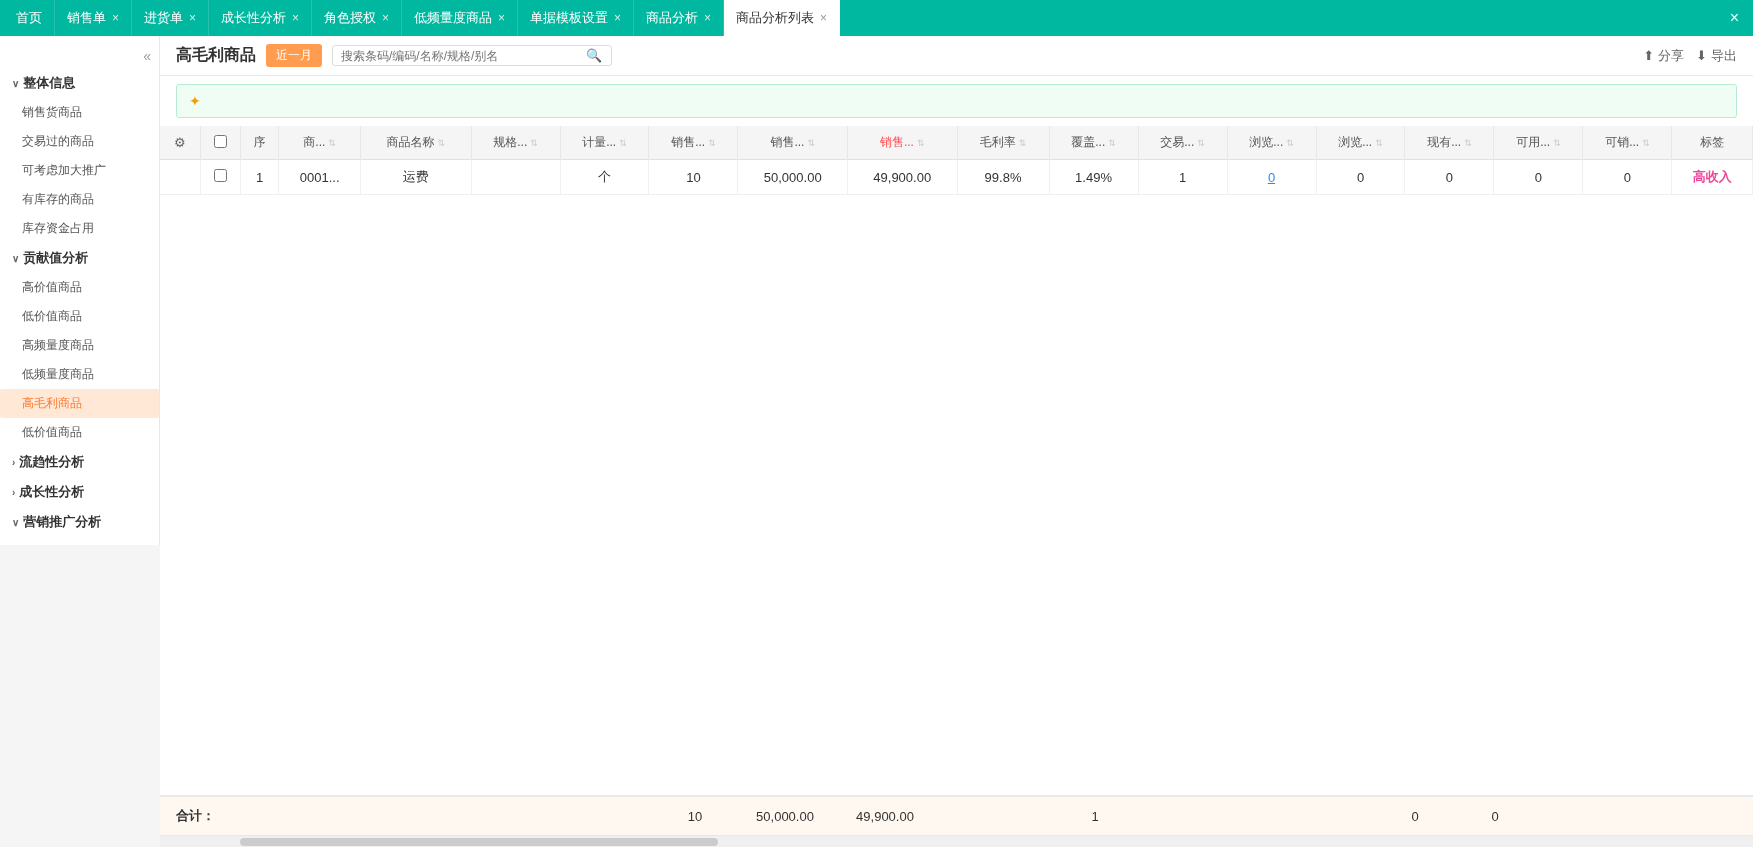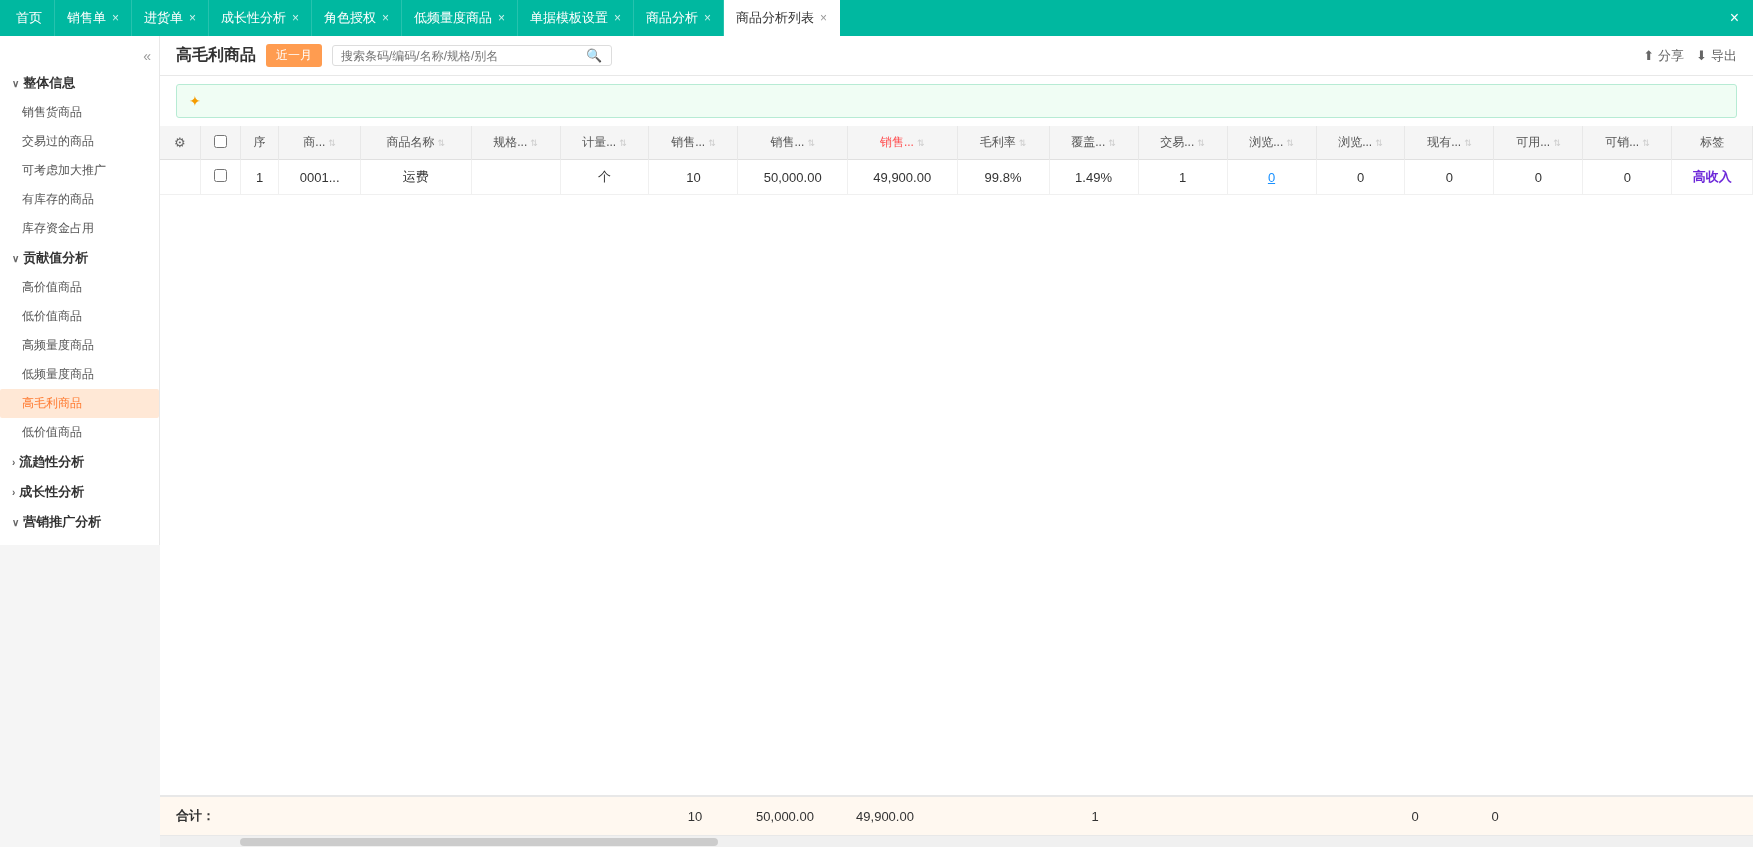--- a/index.html
+++ b/index.html
@@ -201,21 +201,21 @@
       font-size: 9px;
     }
     tbody tr { border-bottom: 1px solid #f0f0f0; }
     tbody td {
       padding: 8px 6px;
       text-align: center;
       color: #333;
       border-right: 1px solid #f0f0f0;
       white-space: nowrap;
     }
-    tbody td.tag-cell { color: #6d28d9; font-weight: bold; text-align: center; }
+    tbody td.tag-cell { color: #ec4899; font-weight: bold; text-align: center; }
     tbody td.link-cell { color: #1890ff; text-decoration: underline; cursor: pointer; }
 
     
     .table-footer {
       background: #fff8f0;
       border-top: 2px solid #e8e8e8;
       display: flex;
       align-items: center;
       padding: 8px 16px;
       font-size: 12px;

